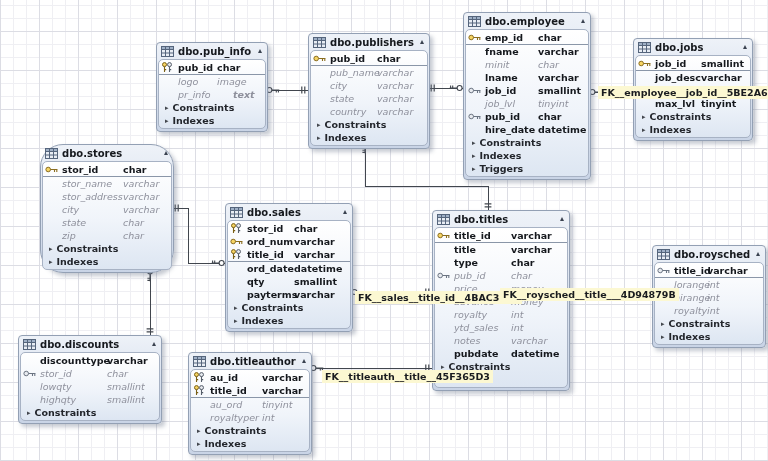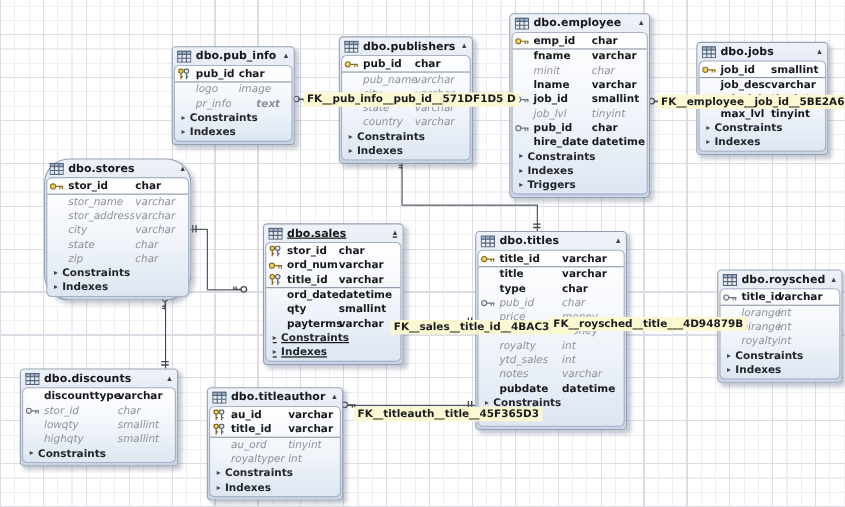--- a/index.html
+++ b/index.html
@@ -310,21 +310,21 @@
         </div>
         <div class="trow nullable">
           <span class="gutter"></span>
           <span class="cname">zip</span>
           <span class="ctype" style="left: 80px;">char</span>
         </div>
         <div class="tsection"><span class="sarrow">▸</span><span>Constraints</span></div>
         <div class="tsection"><span class="sarrow">▸</span><span>Indexes</span></div>
       </div>
     </div>
-    <div class="table" style="left: 239px; top: 203px; width: 126px; text-decoration: underline;">
+    <div class="table" style="left: 225px; top: 203px; width: 126px;">
       <div class="thead">
         <span class="icon">
           <svg width="13" height="11" viewBox="0 0 13 11">
             <rect x="0.5" y="0.5" width="12" height="10" fill="#e8edf4" stroke="#55657c"></rect>
             <rect x="0.5" y="0.5" width="12" height="3" fill="#9fb0c6" stroke="#55657c"></rect>
             <line x1="4.5" y1="0.5" x2="4.5" y2="10.5" stroke="#55657c"></line>
             <line x1="8.5" y1="0.5" x2="8.5" y2="10.5" stroke="#55657c"></line>
             <line x1="0.5" y1="7" x2="12.5" y2="7" stroke="#55657c"></line>
           </svg>
         </span>
@@ -725,18 +725,17 @@
       <span class="mrot" style="transform:rotate(0deg)"><svg width="14" height="10" viewBox="0 0 14 10">
           <circle cx="3.4" cy="5" r="2.5" fill="#fff" stroke="#41464e" stroke-width="1.1"></circle>
           <path d="M5.9 5 H13.3 M10.3 5 V7.6 M12.4 5 V7.6" stroke="#41464e" stroke-width="1.1" fill="none"></path>
         </svg></span>
     </div>
     <div class="marker" style="left: 432px; top: 368px;">
       <span class="mrot" style="transform:rotate(180deg)"><svg width="10" height="10" viewBox="0 0 10 10">
           <path d="M3.2 1.6 V8.4 M6.2 1.6 V8.4" stroke="#41464e" stroke-width="1.2" fill="none"></path>
         </svg></span>
     </div>
-    <div class="fk-label" style="left: 276px; top: 84px;">FK__pub_info__pub_id__571DF1D5 D</div>
     <div class="fk-label" style="left: 598px; top: 86px;">FK__employee__job_id__5BE2A6F2</div>
     <div class="fk-label" style="left: 355px; top: 291px;">FK__sales__title_id__4BAC3F29</div>
     <div class="fk-label" style="left: 500px; top: 288px;">FK__roysched__title___4D94879B</div>
     <div class="fk-label" style="left: 322px; top: 370px;">FK__titleauth__title__45F365D3</div>
   </div>
 
 </body></html>

